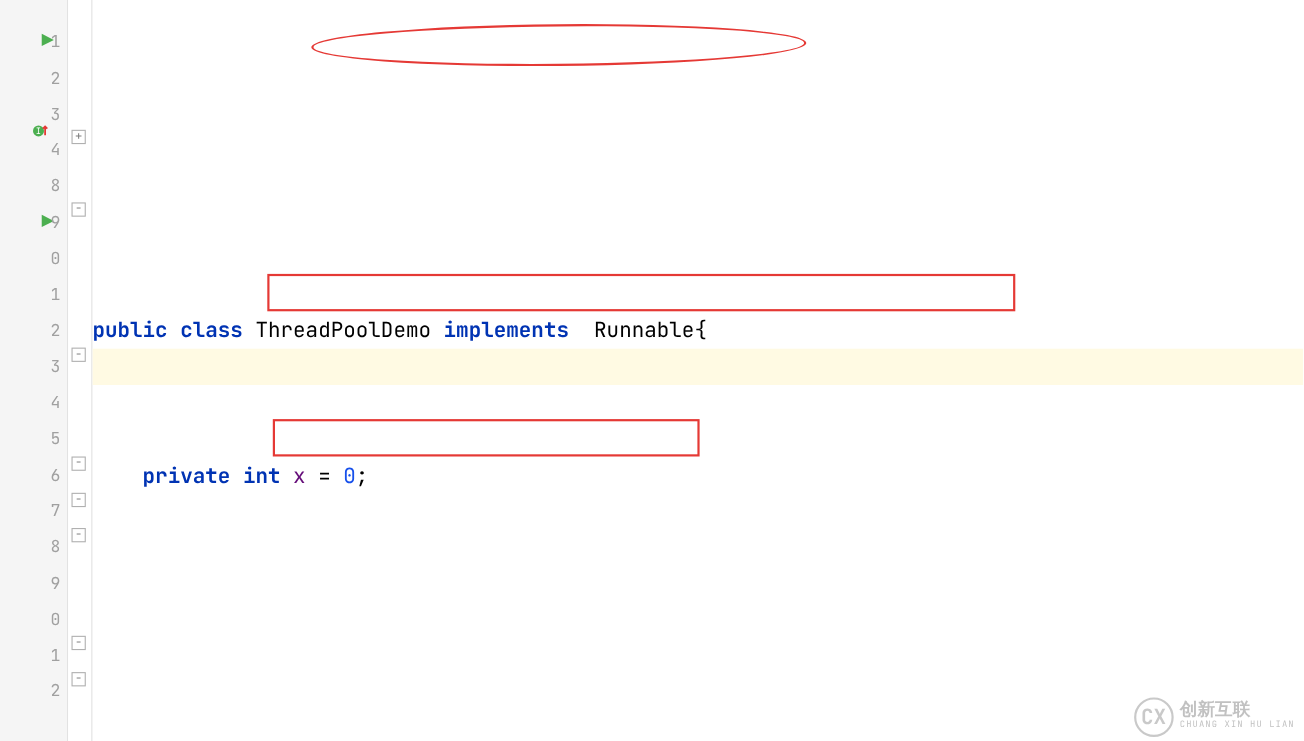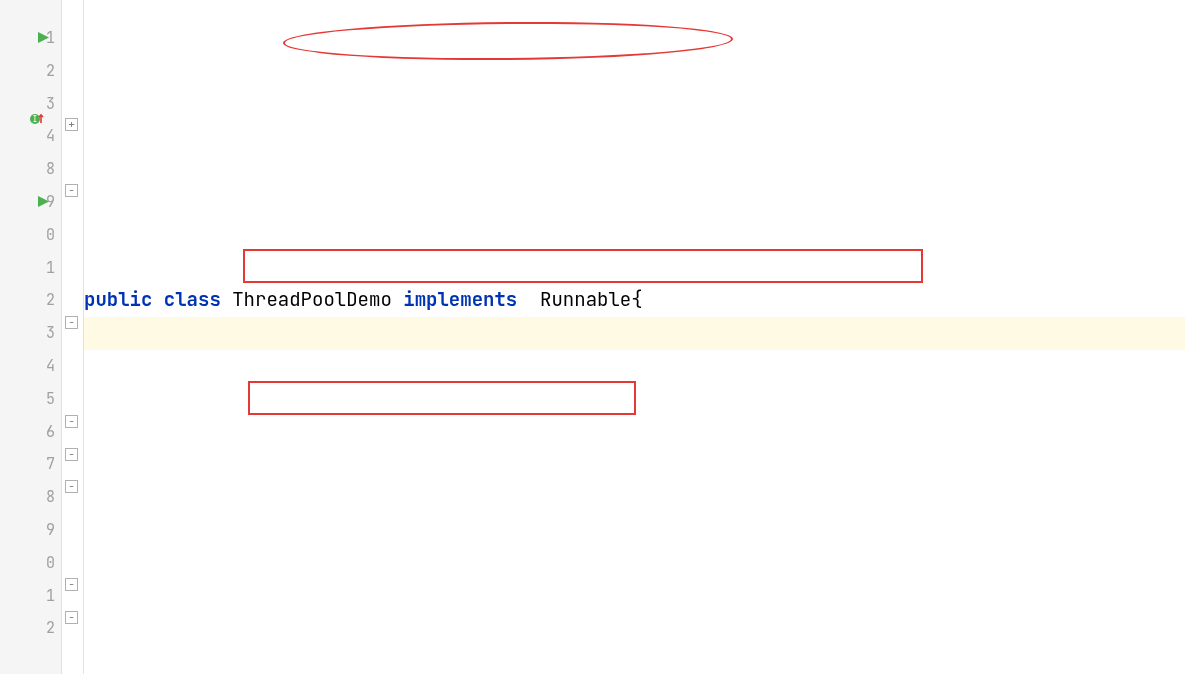--- a/index.html
+++ b/index.html
@@ -182,48 +182,56 @@
 
   <div class="code-area">
     <div class="highlight-line" style="top:317px"></div>
 
     <div class="ellipse"></div>
     <div class="red-box" style="left:159px; top:249px; width:680px; height:34px"></div>
     <div class="red-box" style="left:164px; top:381px; width:388px; height:34px"></div>
 
     <div class="code-line"><span class="kw">public</span><span class="kw"> class </span><span>ThreadPoolDemo </span><span class="kw">implements  </span><span>Runnable</span><span>{</span></div>
 
-
-
-    
-
-    
-
-    
-
-    
-
-    
-
-    
-
-    
-
-    
-
-    
-
-    
-
-    
-
-    
-
-    
-
-    
-
-    
-
-    
-  </div>
-
+    <div class="code-line"><span class="kw">    private int </span><span class="var">x</span><span> = </span><span class="num">0</span><span>;</span></div>
+
+
+    
+
+    
+
+    
+
+    
+
+    
+
+    
+
+    
+
+    
+
+    
+
+    
+
+    
+
+    
+
+    
+
+    
+
+    
+
+    
+  </div>
+
+  <div class="watermark">
+    <div class="wm-badge">CX</div>
+    <div class="wm-text">
+      <div style="font-size:16px;font-weight:bold">创新互联</div>
+      <div style="font-size:8px;letter-spacing:1px">CHUANG XIN HU LIAN</div>
+    </div>
+  </div>
 </div>
 
 </body></html>

